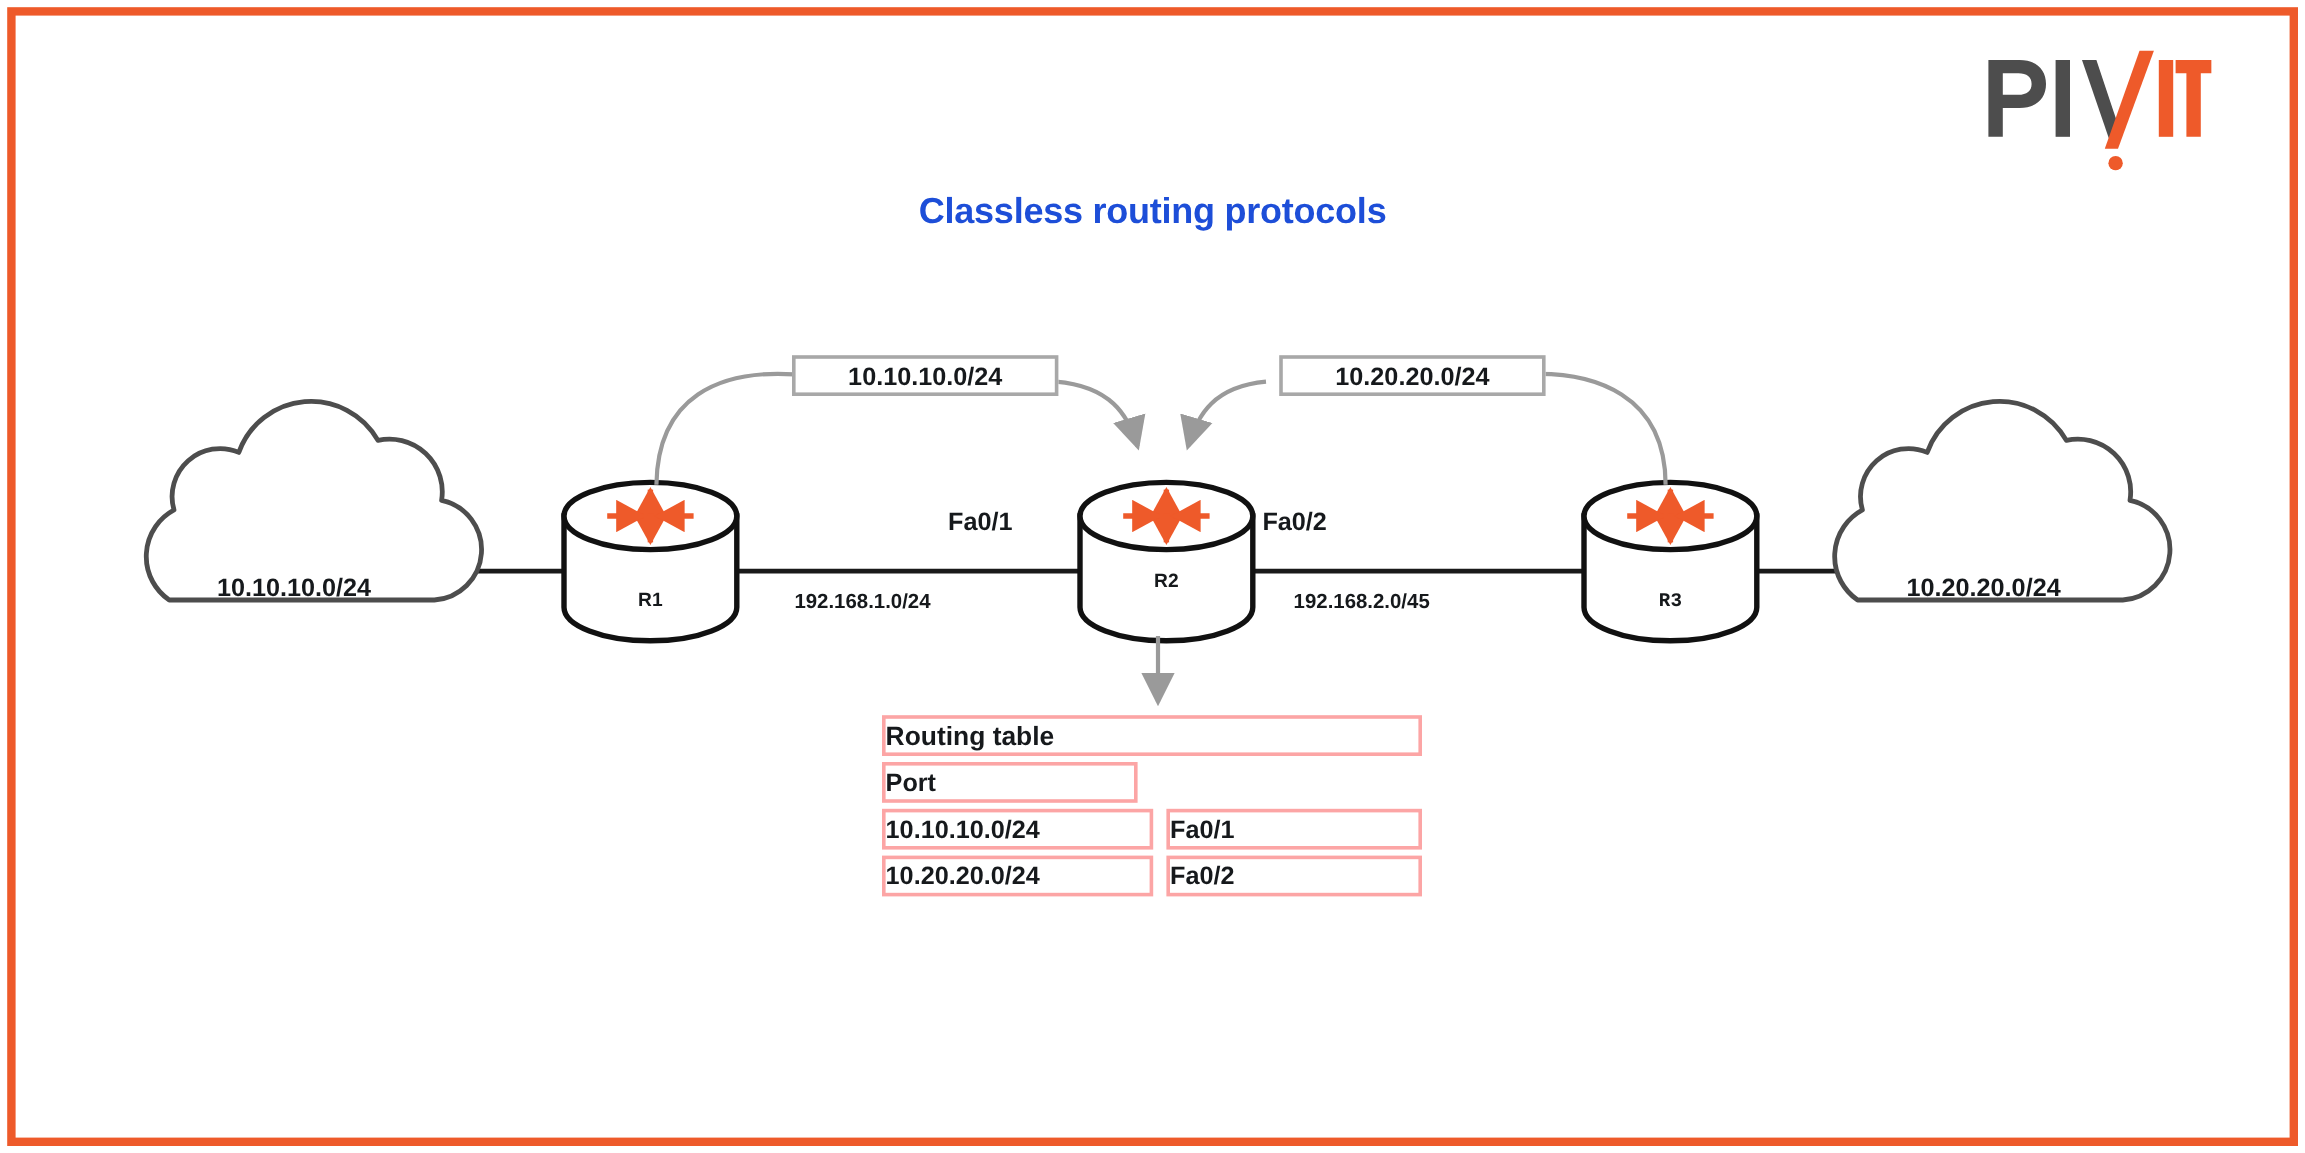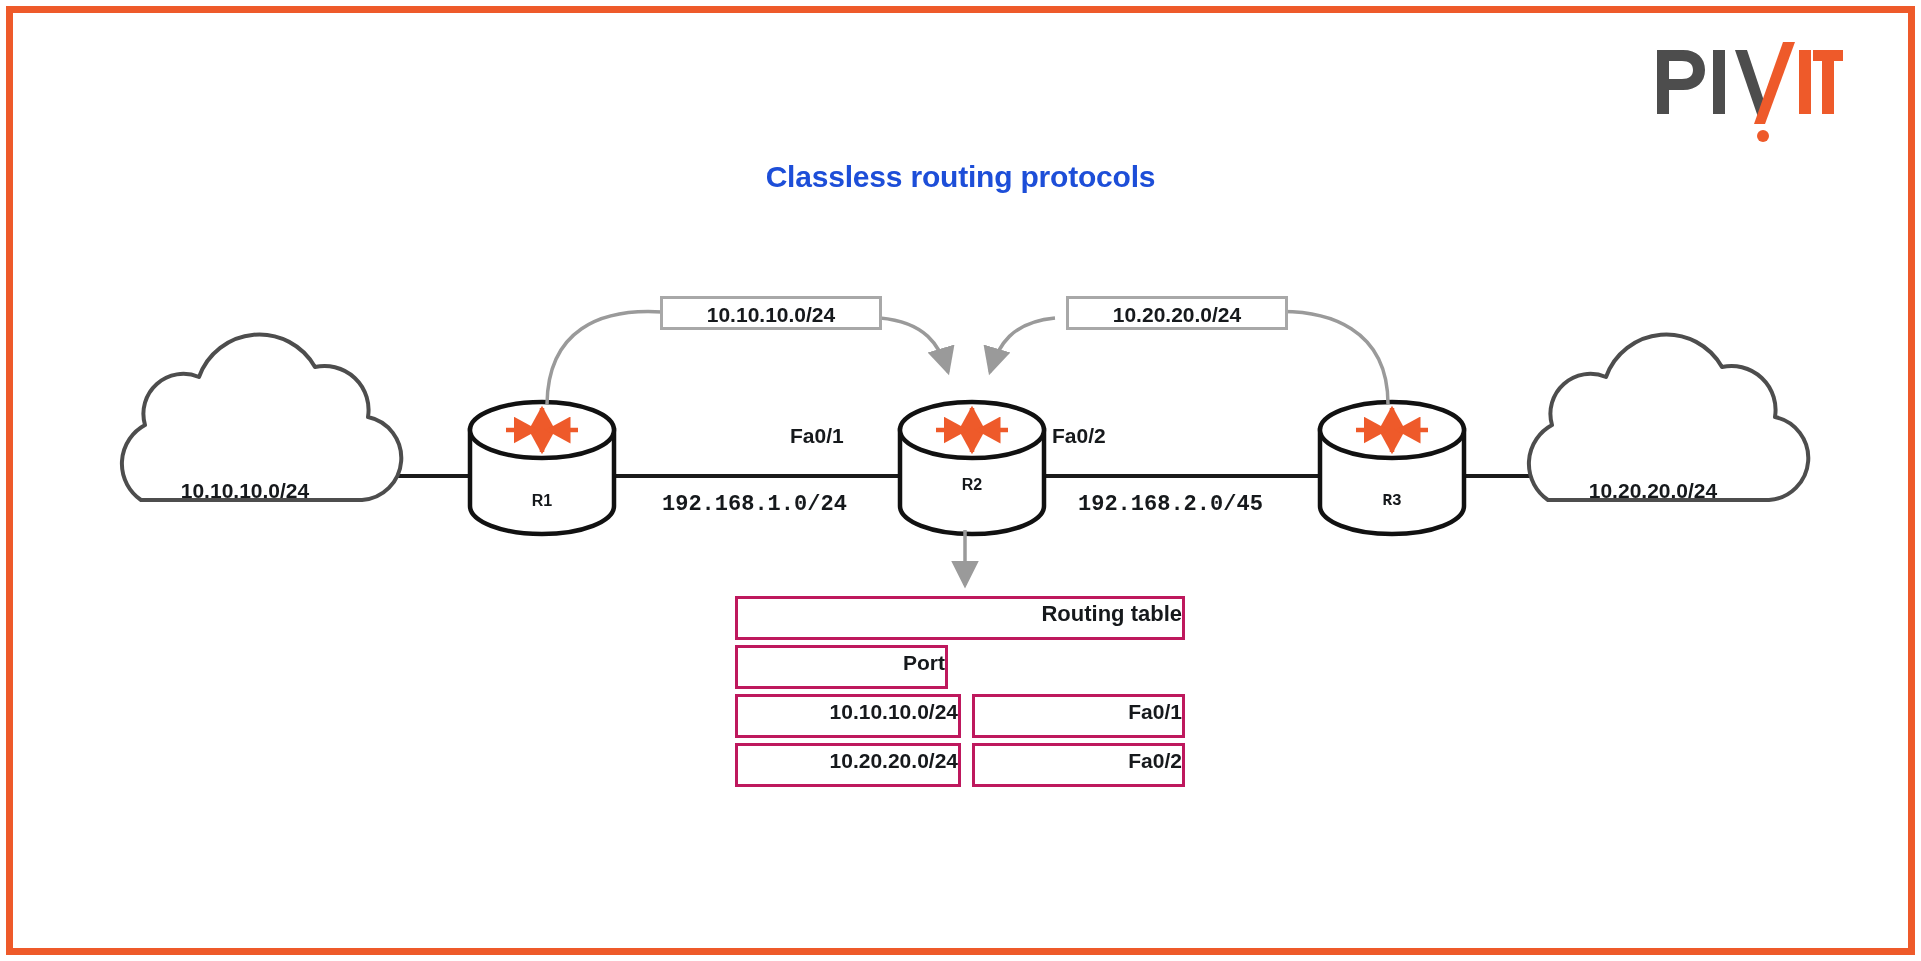--- a/index.html
+++ b/index.html
@@ -77,22 +77,21 @@
     font-size: 21px;
     text-align: center;
   }
 
   .router-name {
     font-size: 16px;
     text-align: center;
   }
 
   .link-label {
-    font-size: 22px;
-    font-family: Liberation Mono, monospace;
+    font-size: 17px;
   }
 
   .port-label {
     font-size: 21px;
   }
 
   
   .route-box {
     position: absolute;
     border: 3px solid #a8a8a8;
@@ -113,26 +112,26 @@
     left: 735px;
     top: 596px;
     width: 450px;
   }
   .rt-row {
     display: flex;
     gap: 11px;
     margin-bottom: 5px;
   }
   .rt-cell {
-    border: 3px solid #be185d;
-    background: #ffffff;
-    box-sizing: border-box;
-    height: 44px;
+    border: 3px solid #fca5a5;
+    background: #ffffff;
+    box-sizing: border-box;
+    height: 34px;
     line-height: 29px;
-    text-align: right;
+    text-align: left;
     font-size: 21px;
     font-weight: bold;
     color: #16191c;
     white-space: nowrap;
   }
   .rt-cell.full  { width: 100%; }
   .rt-cell.left  { width: 226px; }
   .rt-cell.right { width: 213px; }
   .rt-cell.title { font-size: 22px; }
 </style>

